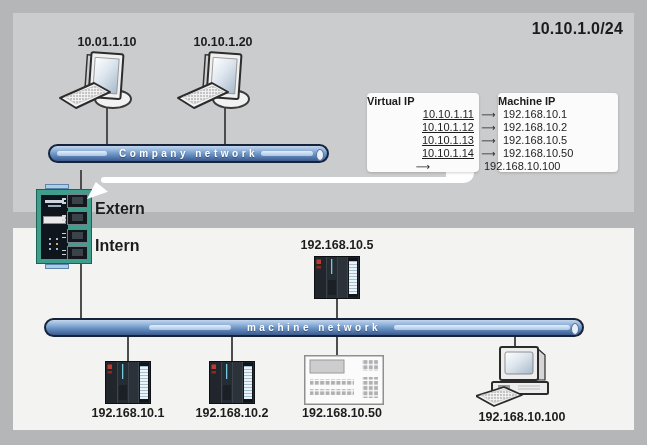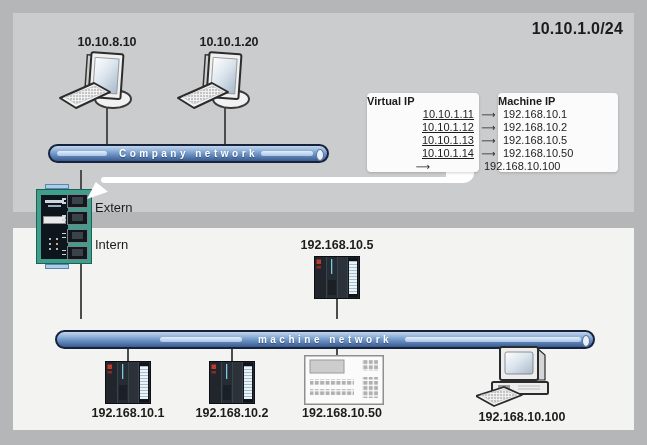--- a/index.html
+++ b/index.html
@@ -59,21 +59,21 @@
   .router-face{position:absolute;left:4px;top:5px;width:27px;height:64px;background:var(--router-face,#0f151c);}
   .brand{height:3px;background:#cfd6dd;margin:5px 4px 0;}
   .brand.thin{height:1.5px;margin:2px 7px 0;background:#9fb0bd;}
   .label-strip{height:6px;background:#e9e9e9;border:1px solid #8a8a8a;margin:9px 2px 0;}
   .led-dot{position:absolute;left:8px;top:43px;width:2px;height:2px;background:#aab8c4;
     box-shadow:7px 0 #aab8c4,0 5px #aab8c4,7px 5px #e0a83c,0 10px #aab8c4,7px 10px #aab8c4;}
   .ports{position:absolute;right:1px;top:4px;height:66px;width:23px;display:flex;flex-direction:column;justify-content:space-between;}
   .port{position:relative;width:21px;height:14px;background:#14181c;border:1px solid #76808a;box-sizing:border-box;}
   .port::after{content:'';position:absolute;left:4px;right:4px;top:2px;bottom:3px;background:#3a424a;}
   .port::before{content:'';position:absolute;left:-6px;top:3px;width:4px;height:1.5px;background:#cfd6dd;box-shadow:0 4px #cfd6dd;}
-  .port-label{position:absolute;font-size:13px;font-weight:400;z-index:6;}
+  .port-label{position:absolute;font-size:16px;font-weight:700;z-index:6;}
   .port-label.extern{left:95px;top:200px;}
   .port-label.intern{left:95px;top:237px;}
 
   .dev{position:absolute;z-index:4;}
 </style>
 </head>
 <body>
 
 <svg width="0" height="0" style="position:absolute">
   <defs>
@@ -116,43 +116,43 @@
   <div class="callout-corner"></div>
   <div class="callout-arrow"></div>
 
   <div class="bus" style="left:48px;top:144px;width:281px;">
     <span class="bus-stripe" style="left:7px;width:50px;"></span>
     <span class="bus-stripe" style="right:14px;width:52px;"></span>
     <span class="bus-cap"></span>
     <span class="bus-label">Company network</span>
   </div>
 
-  <div class="bus" style="left:55px;top:318px;width:540px;margin-top:12px;">
+  <div class="bus" style="left:44px;top:318px;width:540px;">
     <span class="bus-stripe" style="left:103px;width:82px;"></span>
     <span class="bus-stripe" style="right:12px;width:176px;"></span>
     <span class="bus-cap"></span>
     <span class="bus-label">machine network</span>
   </div>
 
-  <div class="lbl" style="left:62px;top:35px;width:90px;">10.10.8.10</div>
+  <div class="lbl" style="left:62px;top:35px;width:90px;">10.01.1.10</div>
   <div class="dev" style="left:58px;top:50px;">
     <svg width="88" height="70" viewBox="0 0 88 70">
       <ellipse cx="55" cy="49" rx="18" ry="9" fill="#f2f2f2" stroke="#3a3a3a" stroke-width="2"></ellipse>
       <path d="M48,36 L62,36 L60,47 L50,47 Z" fill="#dcdcdc" stroke="#3a3a3a" stroke-width="1.5"></path>
       <g transform="rotate(4 46 25)">
         <rect x="28" y="6" width="6" height="41" fill="#cfcfcf" stroke="#333" stroke-width="1.5"></rect>
         <rect x="32" y="3" width="32" height="45" rx="2" fill="#f0f0f0" stroke="#2c2c2c" stroke-width="2"></rect>
         <rect x="36" y="8" width="24" height="35" fill="url(#g1)" stroke="#8a8a8a" stroke-width="0.8"></rect>
       </g>
       <path d="M2,48 L36,33 L52,42 L18,58 Z" fill="#f4f4f4" stroke="#2c2c2c" stroke-width="2" stroke-linejoin="round"></path>
       <path d="M7,47 L37,36 L47,42 L18,54 Z" fill="url(#kb)" stroke="#b5b5b5" stroke-width="0.6"></path>
     </svg>
   </div>
 
-  <div class="lbl" style="left:184px;top:35px;width:90px;">10.10.1.20</div>
+  <div class="lbl" style="left:178px;top:35px;width:90px;">10.10.1.20</div>
   <div class="dev" style="left:176px;top:50px;">
     <svg width="88" height="70" viewBox="0 0 88 70">
       <ellipse cx="55" cy="49" rx="18" ry="9" fill="#f2f2f2" stroke="#3a3a3a" stroke-width="2"></ellipse>
       <path d="M48,36 L62,36 L60,47 L50,47 Z" fill="#dcdcdc" stroke="#3a3a3a" stroke-width="1.5"></path>
       <g transform="rotate(4 46 25)">
         <rect x="28" y="6" width="6" height="41" fill="#cfcfcf" stroke="#333" stroke-width="1.5"></rect>
         <rect x="32" y="3" width="32" height="45" rx="2" fill="#f0f0f0" stroke="#2c2c2c" stroke-width="2"></rect>
         <rect x="36" y="8" width="24" height="35" fill="url(#g1)" stroke="#8a8a8a" stroke-width="0.8"></rect>
       </g>
       <path d="M2,48 L36,33 L52,42 L18,58 Z" fill="#f4f4f4" stroke="#2c2c2c" stroke-width="2" stroke-linejoin="round"></path>

